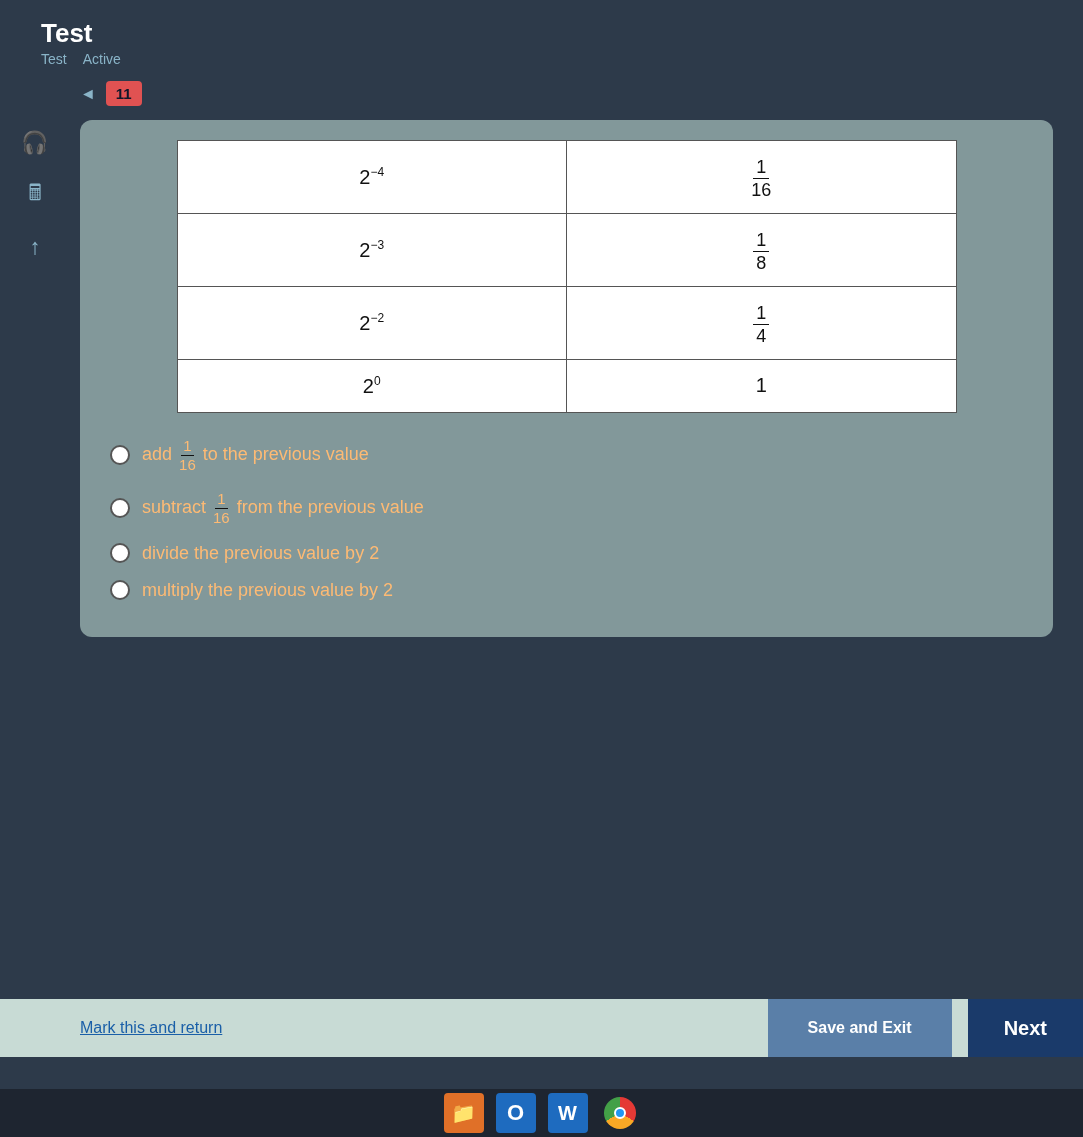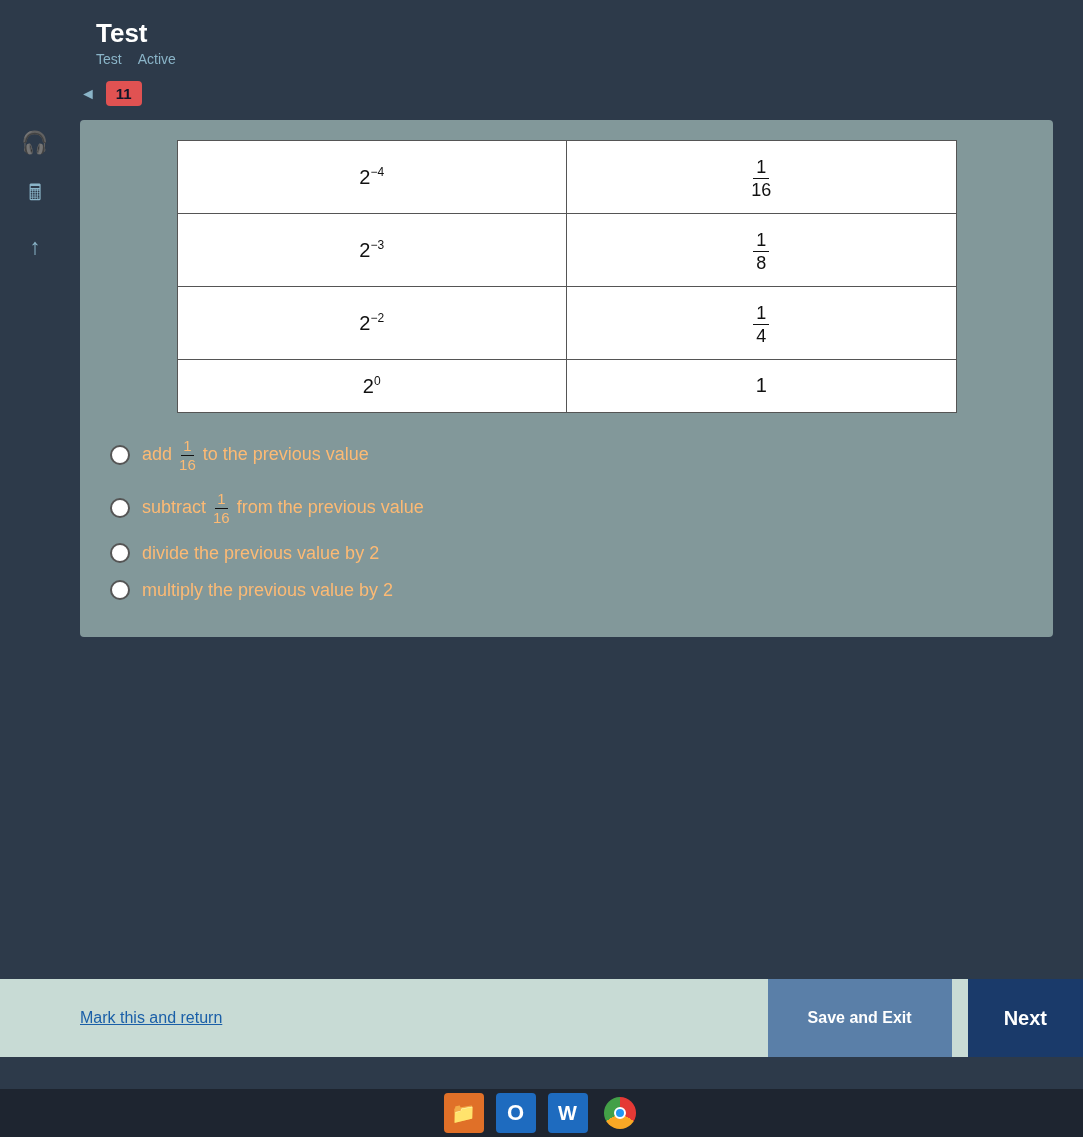--- a/index.html
+++ b/index.html
@@ -18,21 +18,21 @@
       position: absolute;
       top: 0;
       left: 0;
       right: 0;
       bottom: 80px;
       background: #2d3a4a;
     }
 
     
     .header {
-      padding: 18px 30px 6px 96px;
+      padding: 18px 30px 6px 41px;
     }
 
     .header-title {
       color: #ffffff;
       font-size: 26px;
       font-weight: bold;
       margin-bottom: 2px;
     }
 
     .header-subtitle {
@@ -86,21 +86,21 @@
       padding: 4px 10px;
       border-radius: 4px;
       min-width: 34px;
       text-align: center;
     }
 
     
     .content-panel {
       background: rgba(200, 230, 220, 0.55);
       margin: 6px 30px 0 80px;
-      border-radius: 4px;
+      border-radius: 12px;
       padding: 20px 30px 20px 30px;
       position: relative;
     }
 
     
     .math-table {
       width: 780px;
       border-collapse: collapse;
       margin: 0 auto 24px auto;
       background: white;
@@ -179,21 +179,21 @@
       font-size: 18px;
       color: #fdba74;
     }
 
     
     .bottom-bar {
       position: absolute;
       bottom: 0;
       left: 0;
       right: 0;
-      height: 78px;
+      height: 58px;
       background: #c8dbd5;
       display: flex;
       align-items: center;
       justify-content: space-between;
       padding: 0 0 0 80px;
     }
 
     .mark-return-link {
       color: #1a5fa8;
       text-decoration: underline;

